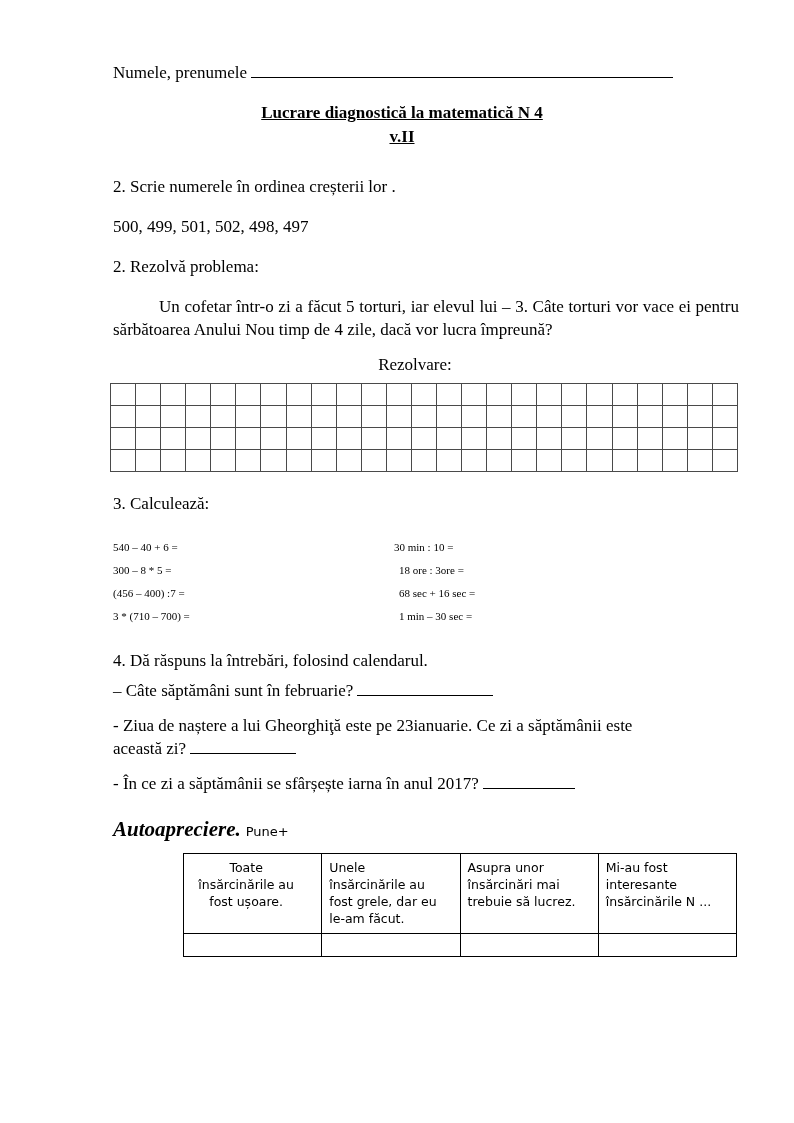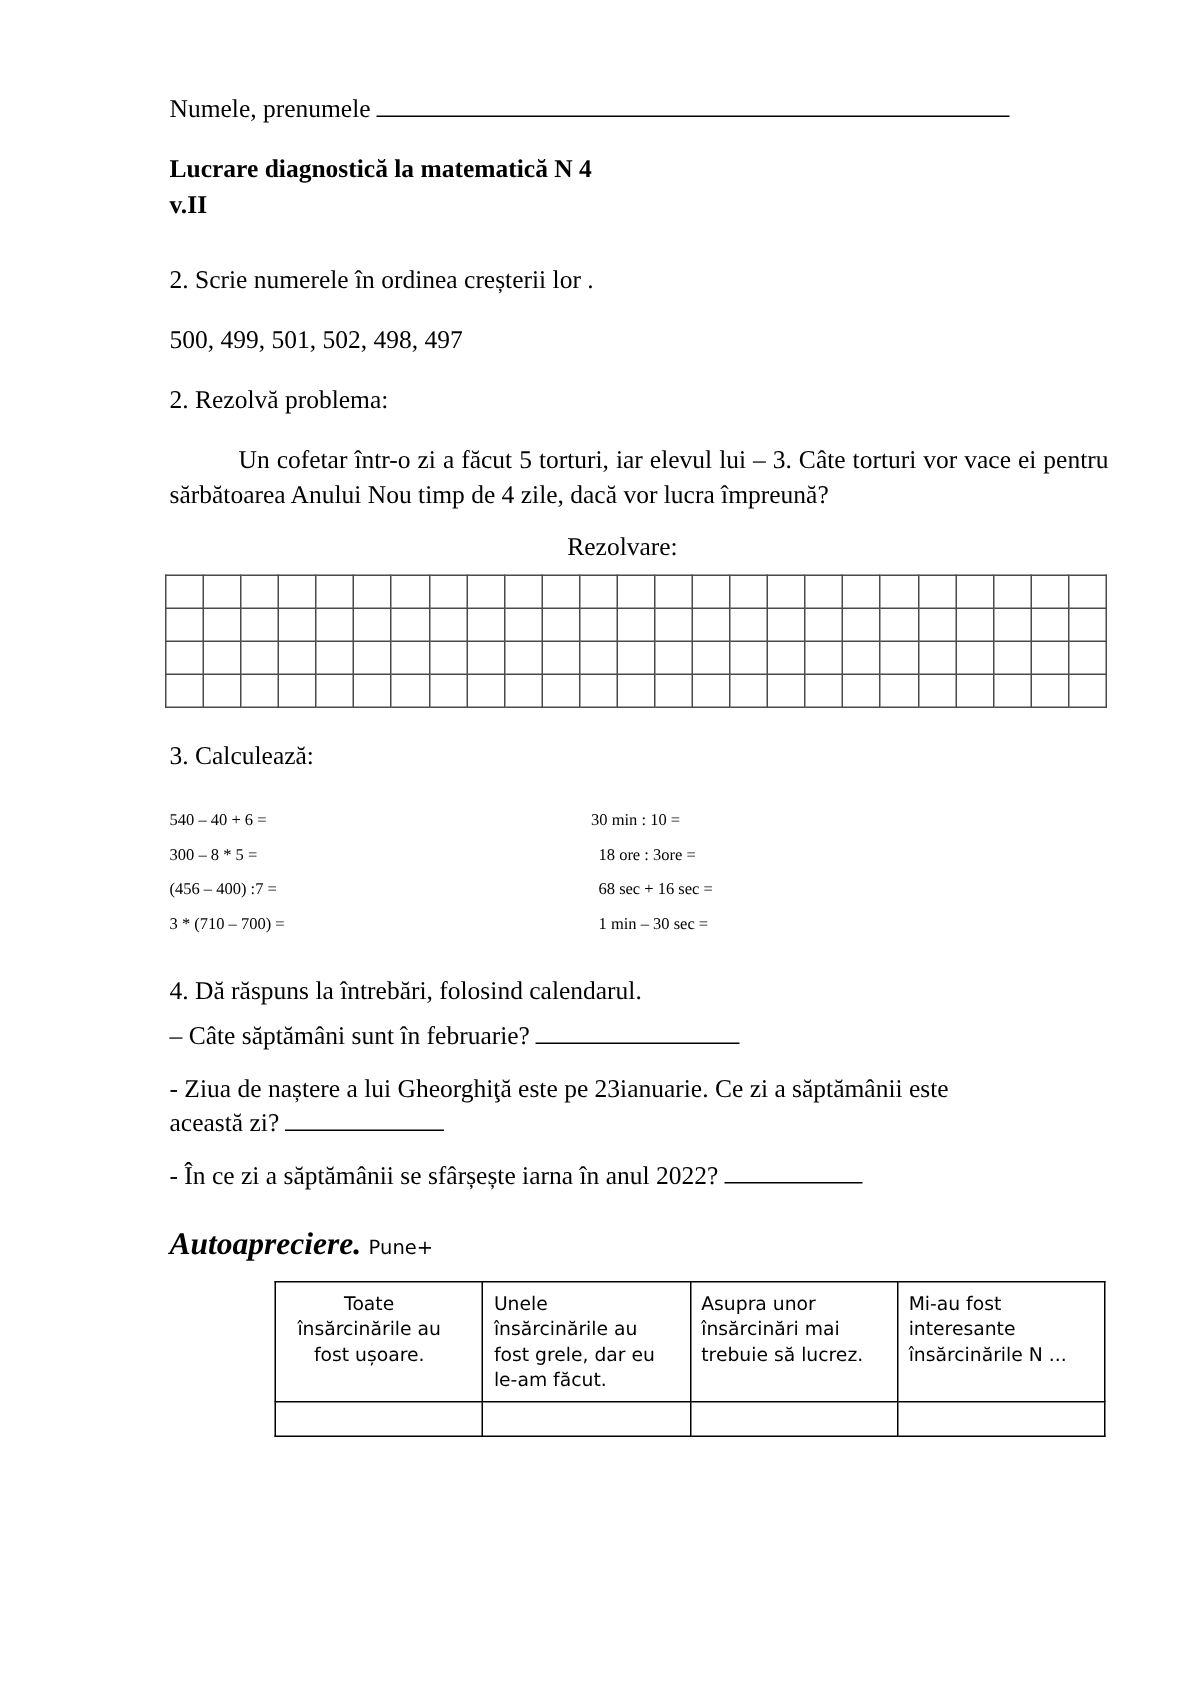--- a/index.html
+++ b/index.html
@@ -43,24 +43,26 @@
     flex: 1 1 auto;
     margin-left: 4px;
     margin-right: 66px;
     border-bottom: 1.2px solid #000;
     height: 13px;
   }
 
   
   .title-block {
     margin-top: 17px;
+    text-align: center;
     font-weight: bold;
     font-size: 17px;
     line-height: 24px;
     padding-right: 48px;
+    text-decoration: underline;
   }
 
   
   .para {
     font-size: 17px;
     line-height: 23px;
   }
   .gap-lg { margin-top: 26px; }
   .gap-md { margin-top: 17px; }
   .gap-sm { margin-top: 12px; }
@@ -339,21 +341,21 @@
 
     <div class="q-line gap-sm">
       <div>- Ziua de naștere a lui Gheorghiţă este pe 23ianuarie. Ce zi a săptămânii este</div>
       <div>
         <span>această zi?</span><span class="rule rule-w2"></span>
       </div>
     </div>
 
 
     <div class="q-line gap-sm">
-      <span>- În ce zi a săptămânii se sfârșește iarna în anul 2022?</span><span class="rule rule-w4"></span>
+      <span>- În ce zi a săptămânii se sfârșește iarna în anul 2017?</span><span class="rule rule-w4"></span>
     </div>
 
     <div class="auto-row">
       <span class="auto-strong">Autoapreciere.</span><span class="auto-note">Pune+</span>
     </div>
 
     <div class="assess-wrap">
       <table class="assess">
         <tbody>
           <tr>

